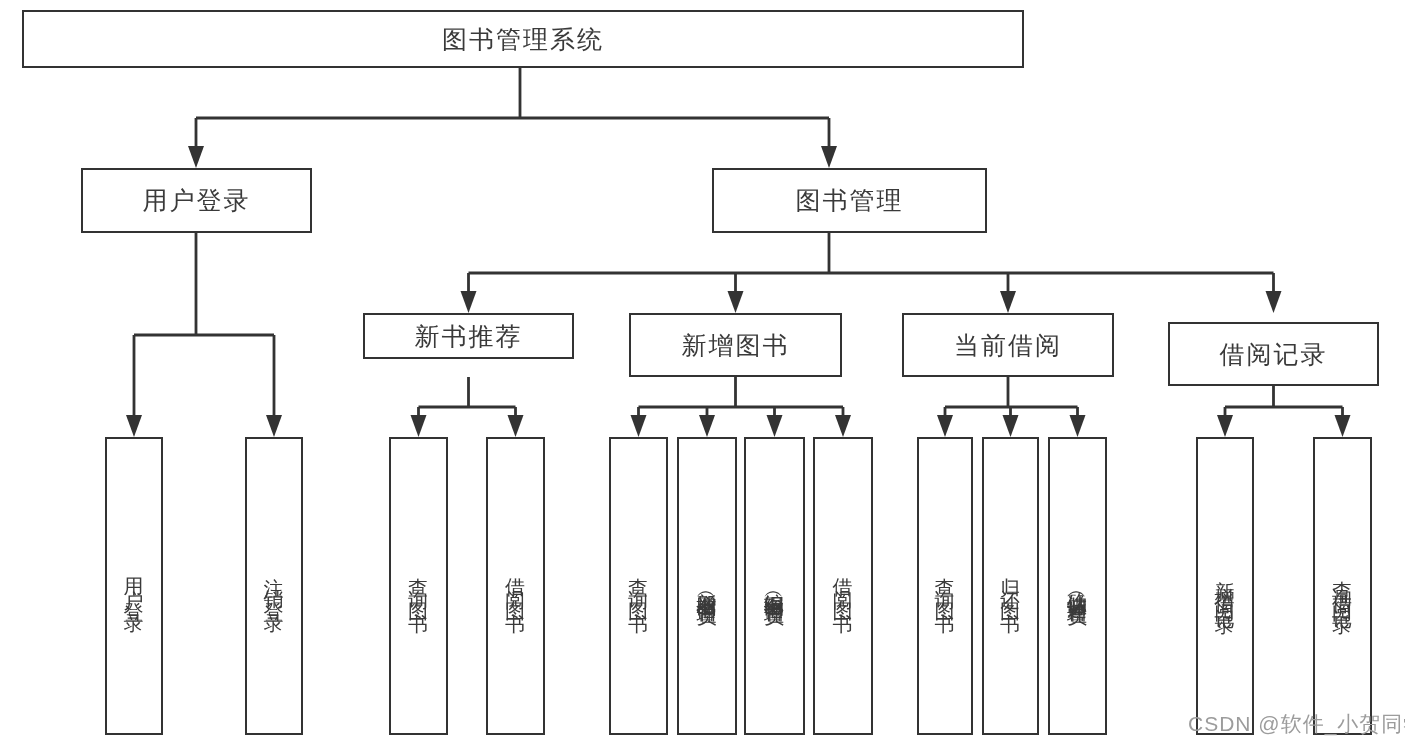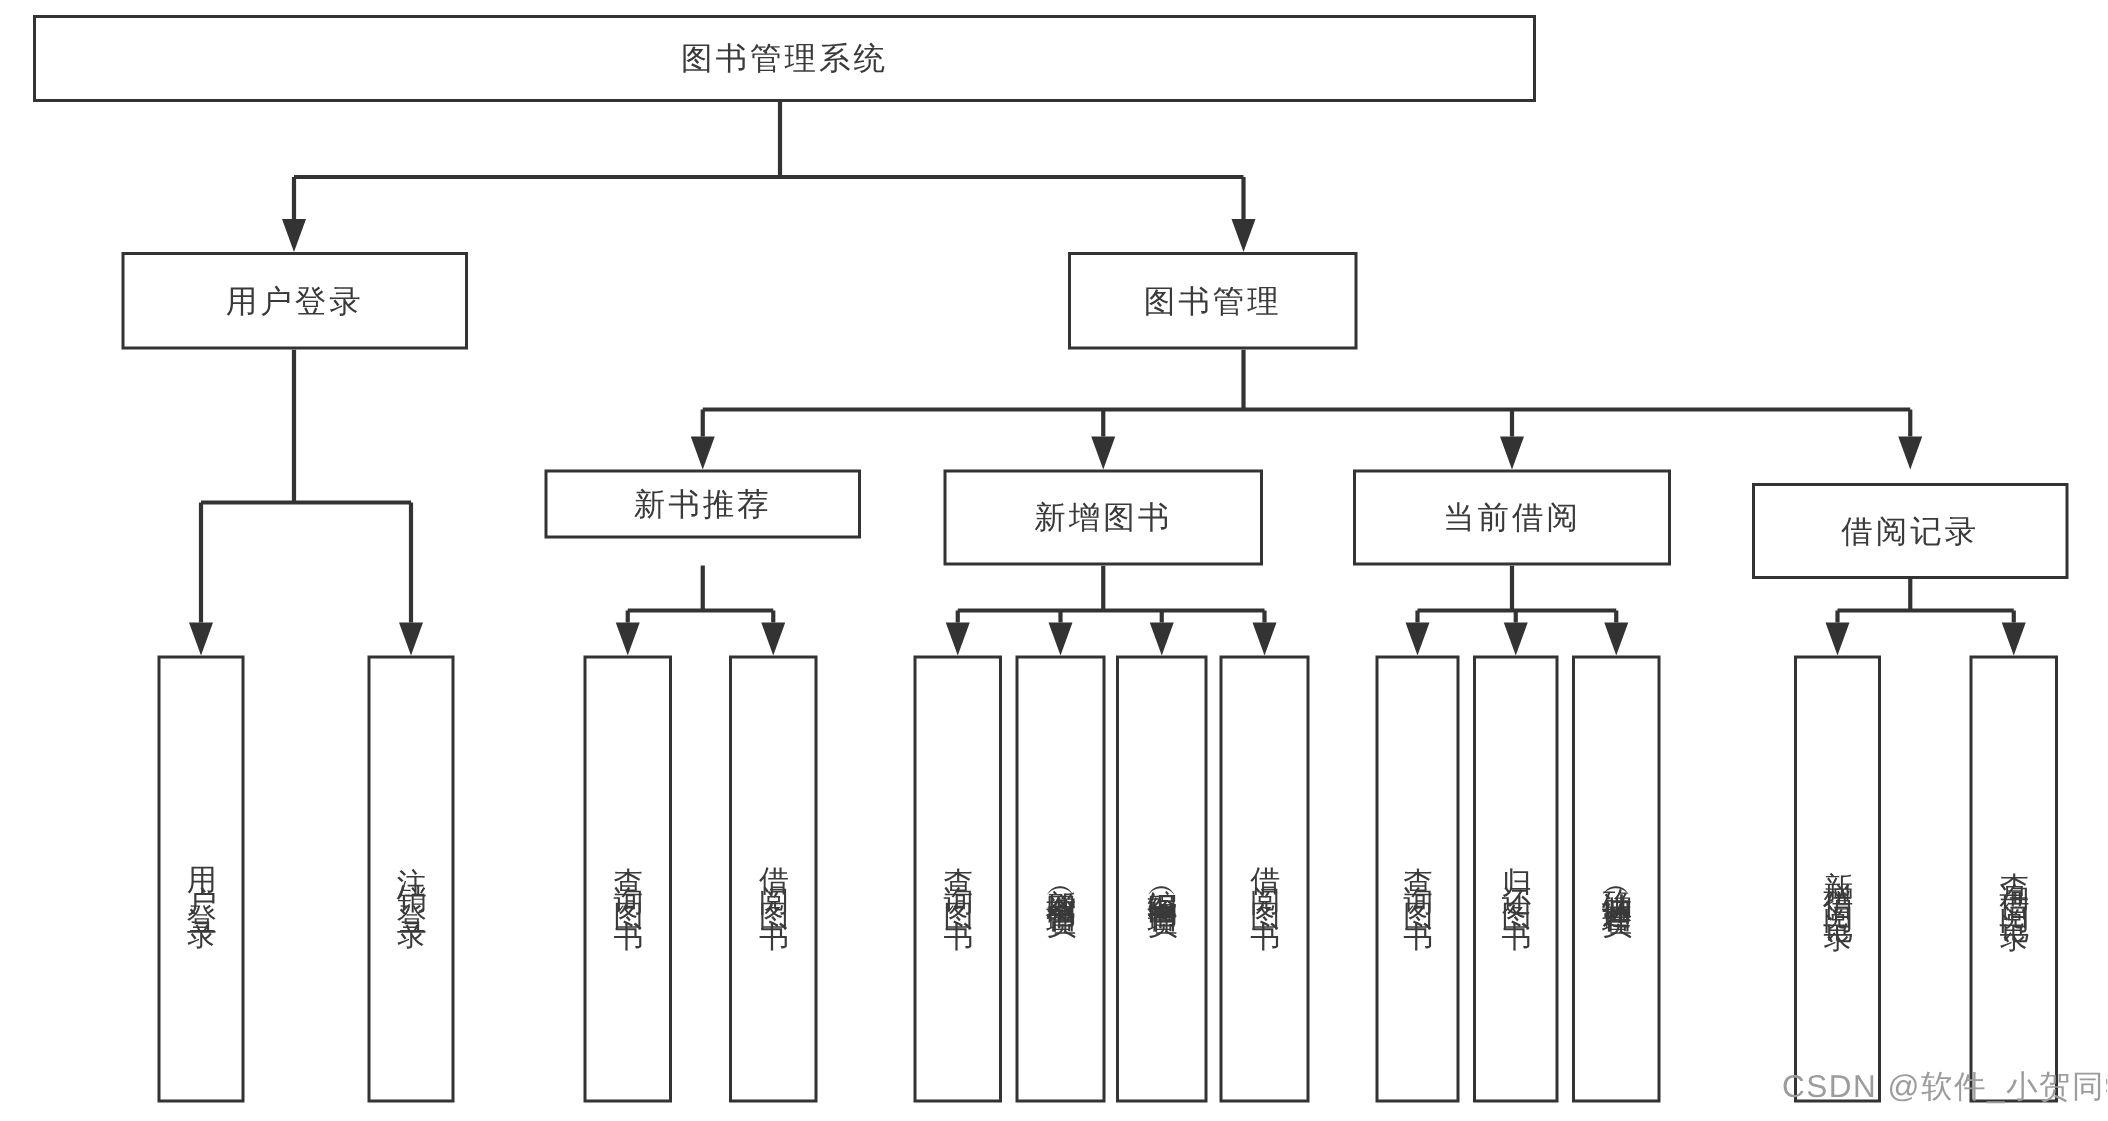--- a/index.html
+++ b/index.html
@@ -15,21 +15,21 @@
     position:absolute;
     box-sizing:border-box;
     border:2px solid #333333;
     background:#ffffff;
     display:flex;
     align-items:center;
     justify-content:center;
     text-align:center;
   }
   .h-node{
-    font-size:21px;
+    font-size:25px;
     letter-spacing:2px;
     white-space:nowrap;
   }
   .v-node{
     writing-mode:vertical-rl;
     text-orientation:mixed;
     font-size:20px;
     letter-spacing:12px;
     line-height:1;
   }
@@ -48,21 +48,21 @@
     font-size:21px;
     color:#9c9c9c;
     white-space:nowrap;
     z-index:5;
     letter-spacing:1px;
   }
 
   
   #n-root        {left:22px;  top:10px;  width:1002px; height:58px;}
   #n-userlogin   {left:81px;  top:168px; width:231px;  height:65px;}
-  #n-bookmgmt    {left:712px; top:168px; width:193px;  height:65px;text-align:right;}
+  #n-bookmgmt    {left:712px; top:168px; width:275px;  height:65px;text-align:right;}
 
   #n-newbook     {left:363px; top:313px; width:211px;  height:46px;}
   #n-borrow      {left:629px; top:313px; width:213px;  height:64px;}
   #n-current     {left:902px; top:313px; width:212px;  height:64px;}
   #n-records     {left:1168px;top:322px; width:211px;  height:64px;}
 
   .leaf{top:437px;height:298px;width:58px;}
   #l-login       {left:105px;}
   #l-logout      {left:245px;}
   #l-nb-query    {left:389px;width:59px;}

